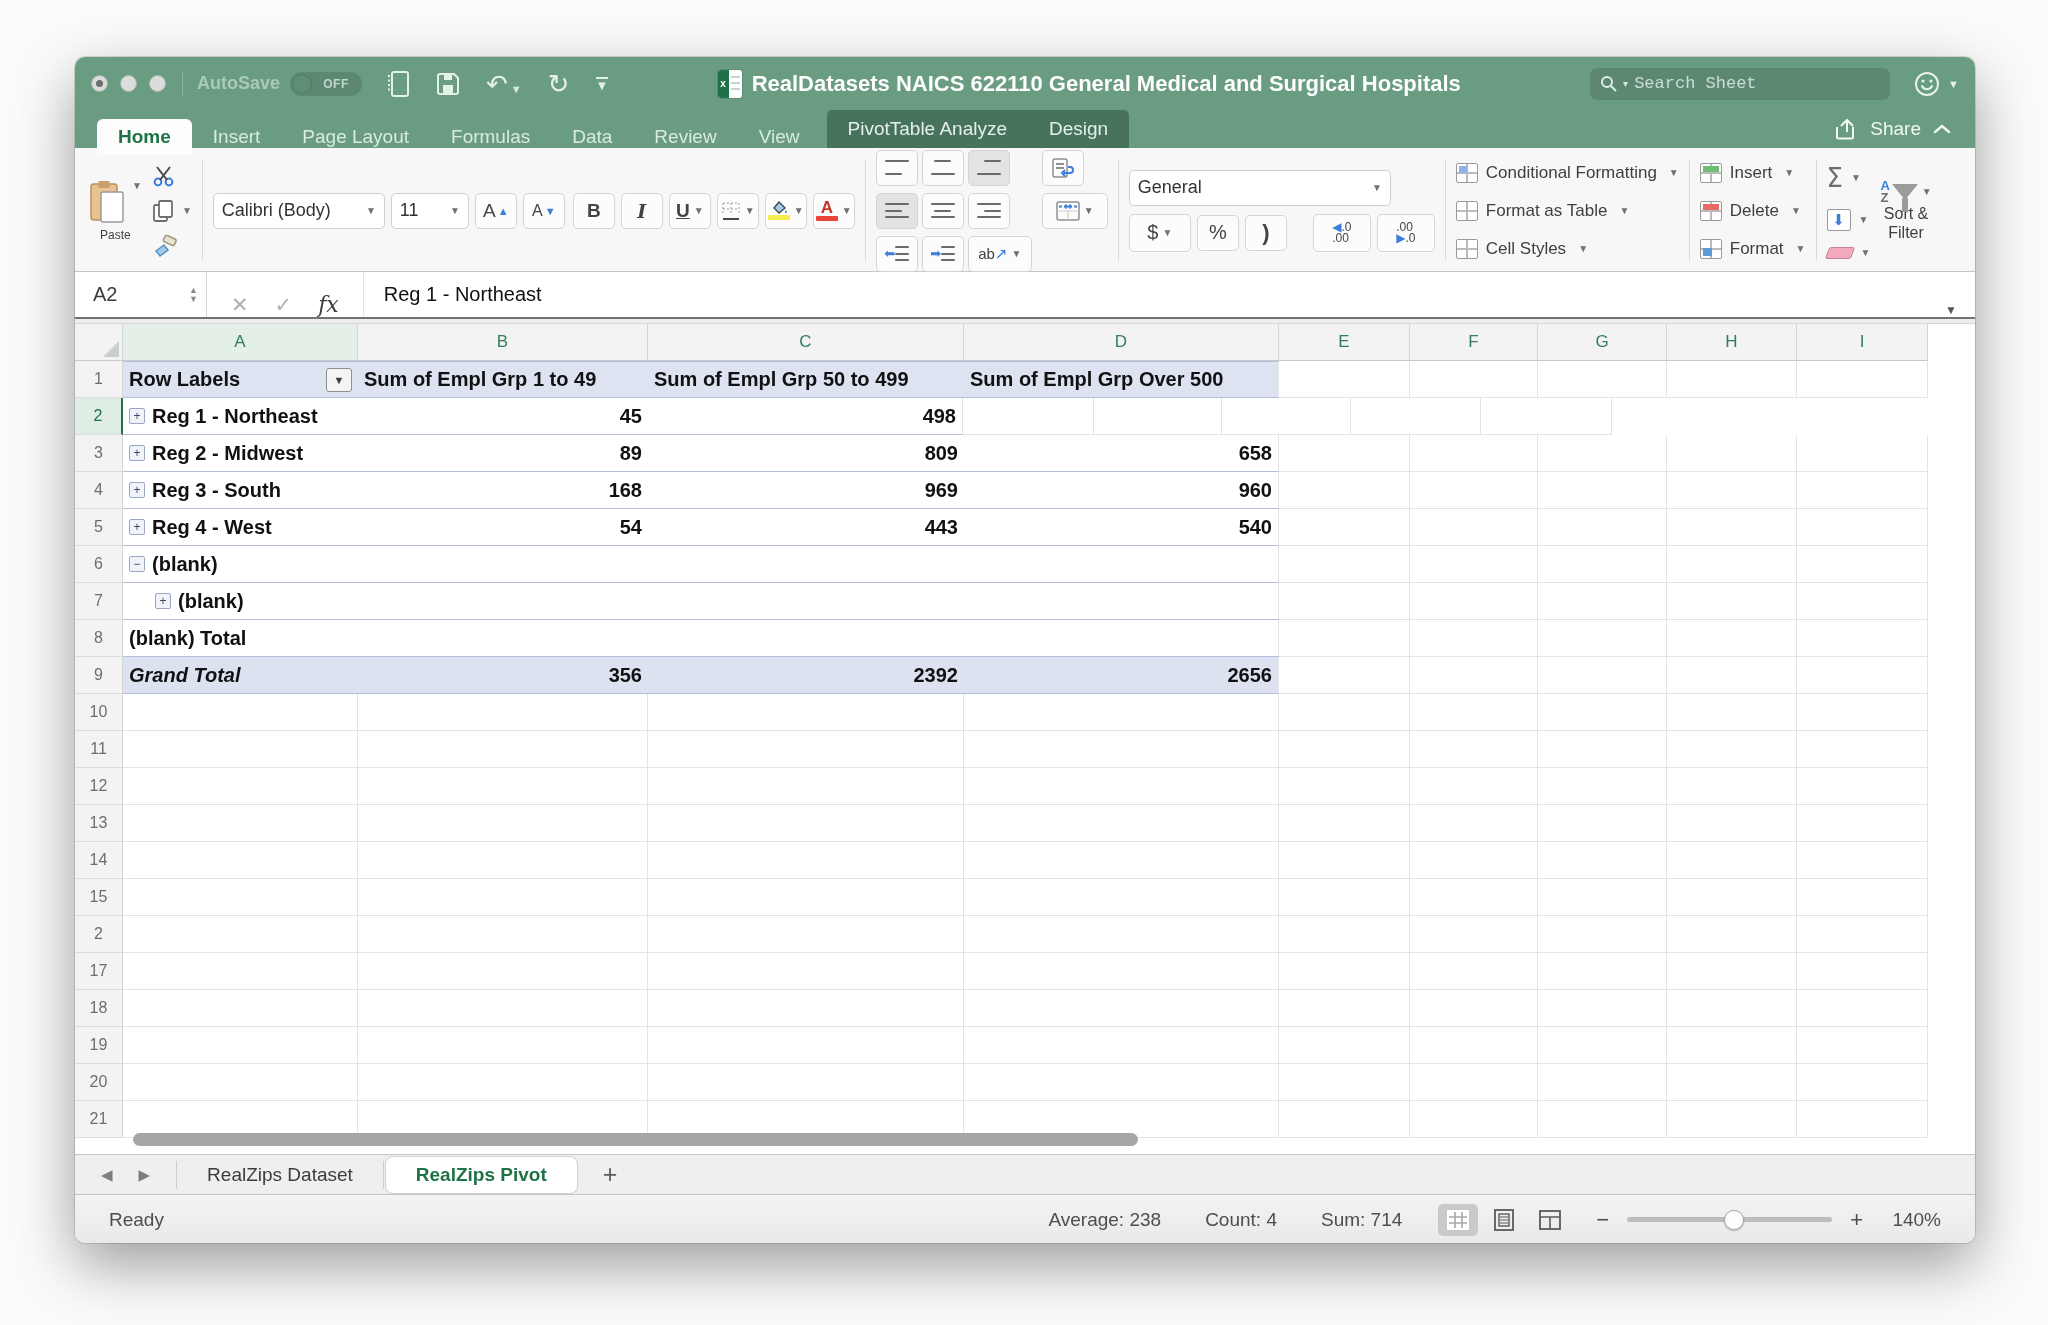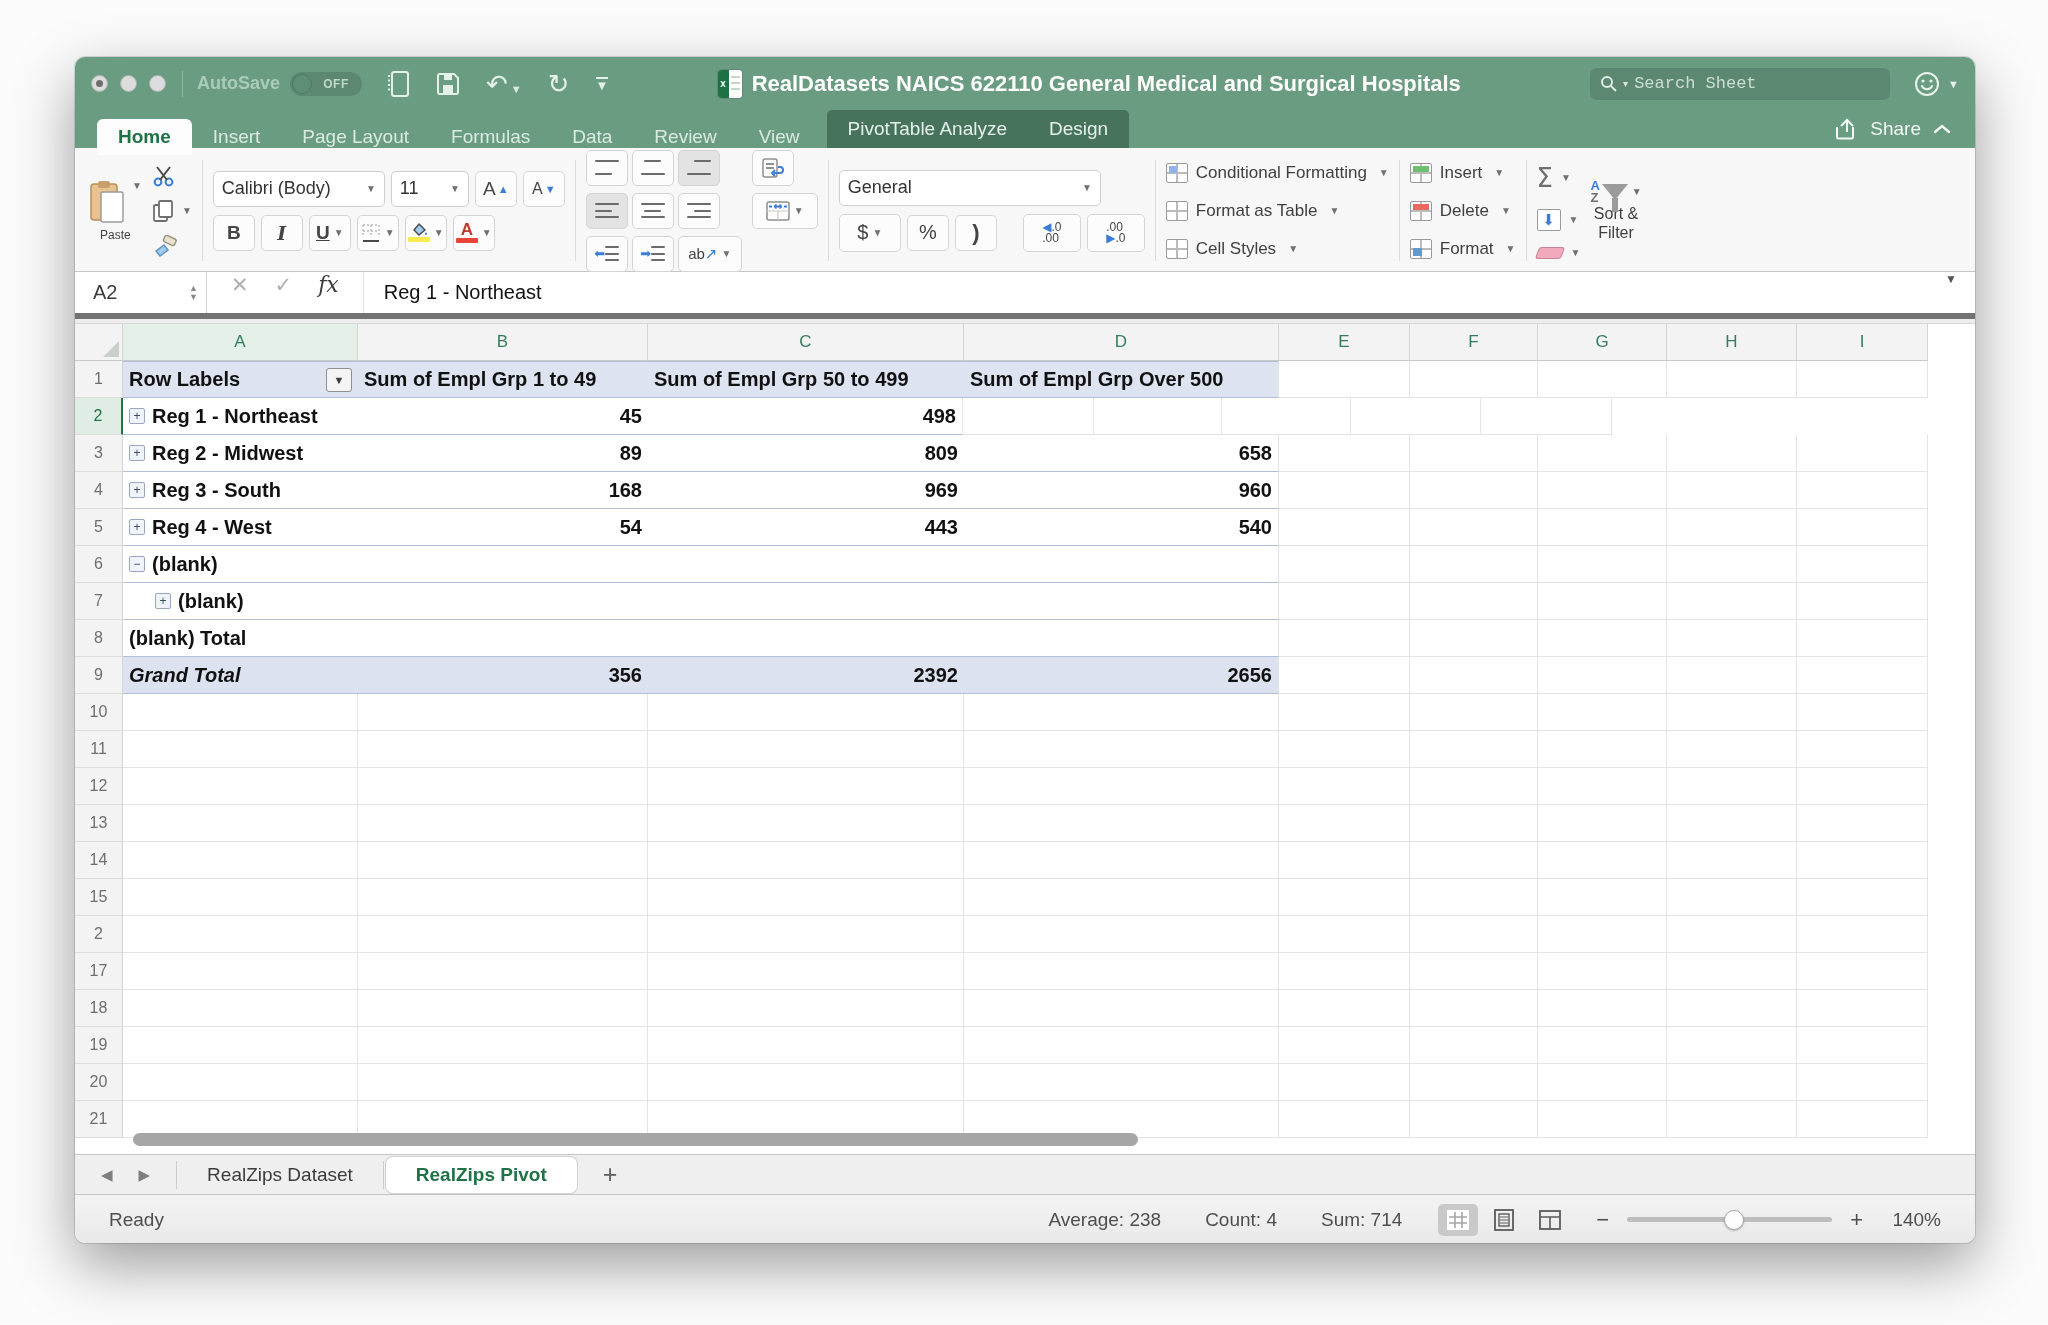--- a/index.html
+++ b/index.html
@@ -56,21 +56,21 @@
   .rgroup { display:flex; align-items:center; }
   .rsep { width:1px; background:#DBDBDB; margin:4px 10px; }
   .btn { background:#FCFCFC; border:1px solid #D4D4D4; border-radius:5px; display:inline-flex;
          align-items:center; justify-content:center; color:#444; }
   .dd { font-size:10px; color:#707070; margin-left:4px; }
   .paste-col { display:flex; flex-direction:column; align-items:center; margin-right:10px; }
   .paste-label { font-size:12px; color:#3F3F3F; margin-top:4px; }
   .clip-col { display:flex; flex-direction:column; justify-content:space-between; height:96px; padding:2px 0; }
   .clip-item { display:flex; align-items:center; gap:4px; }
 
-  .font-grid { display:flex; flex-direction:column; gap:8px; }
+  .font-grid { display:flex; flex-direction:row; gap:8px; }
   .font-row { display:flex; gap:6px; align-items:center; }
   .select { background:#FFF; border:1px solid #CFCFCF; border-radius:5px; height:36px;
             display:flex; align-items:center; padding:0 8px; font-size:18px; color:#333; }
   .select .dd { margin-left:auto; padding-left:10px; }
   .sq { width:42px; height:36px; font-size:19px; }
   .fmt-letter { font-weight:700; font-size:19px; }
   .u-mark { text-decoration:underline; }
   .color-bar { display:block; height:5px; border-radius:1px; margin-top:1px; }
 
   .algn-grid { display:flex; gap:10px; }
@@ -100,21 +100,21 @@
               display:flex; align-items:center; justify-content:center; border-radius:2px; }
   .eraser { width:26px; height:12px; background:#F2A9BC; border:1px solid #C88196; border-radius:3px; transform:skewX(-20deg); }
   .sortfilter { display:flex; flex-direction:column; align-items:center; color:#3F3F3F; font-size:16px; line-height:19px; }
   .az { display:flex; flex-direction:column; font-size:13px; font-weight:700; line-height:12px; margin-right:2px; }
   .az .a { color:#3B7DD8; } .az .z { color:#6E6E6E; }
   .funnel { width:0; height:0; border-left:13px solid transparent; border-right:13px solid transparent;
             border-top:16px solid #9B9B9B; position:relative; }
   .funnel:after { content:""; position:absolute; left:-3px; top:-2px; width:6px; height:14px; background:#9B9B9B; }
 
   
-  .fbar { height:47px; background:#FFF; border-bottom:6px solid #737373; display:flex; align-items:flex-start; }
+  .fbar { height:47px; background:#FFF; border-bottom:2px solid #737373; display:flex; align-items:flex-end; }
   .namebox { width:132px; height:100%; border-right:1px solid #D6D6D6; display:flex; align-items:center; padding:0 8px 0 18px; }
   .namebox .nb-text { font-size:20px; color:#3C3C3C; flex:1; }
   .stepper { display:flex; flex-direction:column; font-size:9px; color:#8a8a8a; line-height:9px; }
   .fbtns { display:flex; align-items:center; gap:26px; padding:0 24px; color:#B0B0B0; font-size:21px; }
   .fx { font-family:"DejaVu Serif",serif; font-style:italic; color:#3C3C3C; font-size:22px; }
   .fcontent { font-size:20px; color:#111; border-left:1px solid #E3E3E3; padding-left:20px; height:100%;
               display:flex; align-items:center; flex:1; }
   .fexpand { padding:0 18px; color:#555; font-size:12px; }
 
   .gap-strip { height:5px; background:#EDEDED; border-bottom:1px solid #D8D8D8; }

